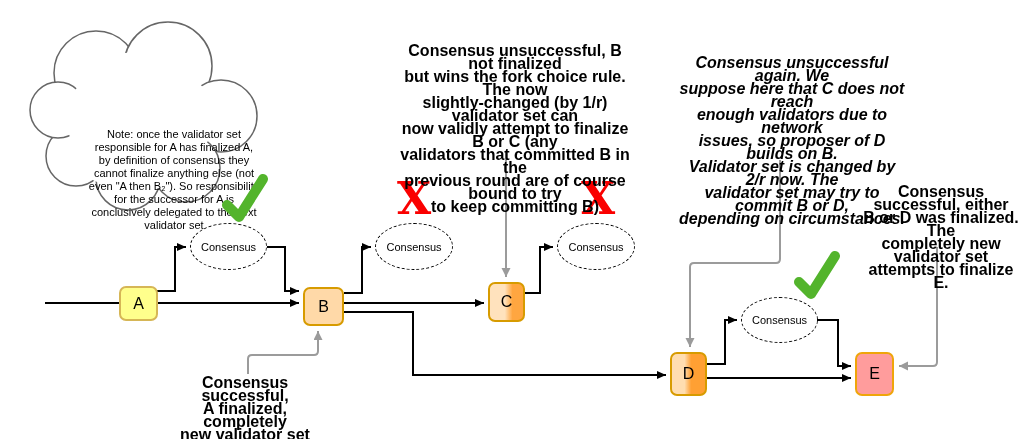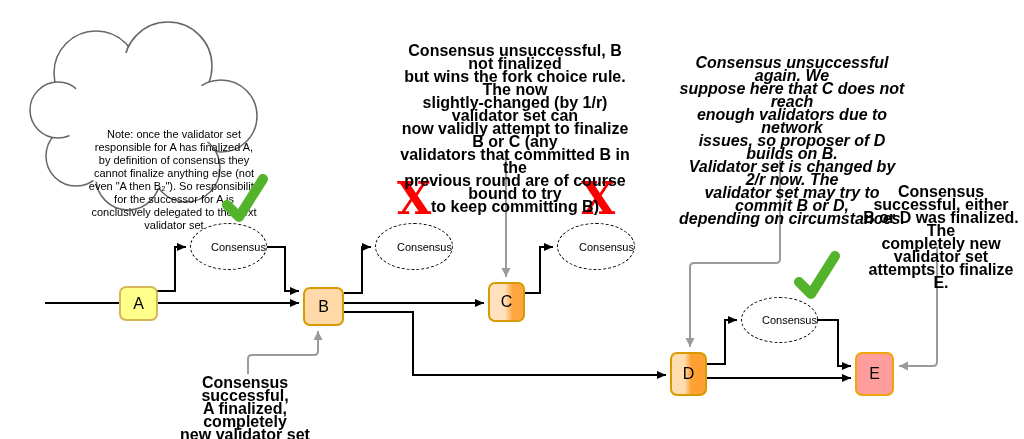--- a/index.html
+++ b/index.html
@@ -11,21 +11,21 @@
   .node{
     position:absolute;display:flex;align-items:center;justify-content:center;
     border-radius:7px;font-size:16px;color:#000;box-sizing:border-box;
   }
   .node-a{left:119px;top:286px;width:39px;height:35px;background:#FFFF8C;border:2px solid #D6B656;}
   .node-b{left:303px;top:287px;width:41px;height:39px;background:#FFD9A8;border:2px solid #D79B00;}
   .node-c{left:488px;top:282px;width:37px;height:40px;background:linear-gradient(90deg,#FFE2BD 45%,#FFA640 68%);border:2px solid #D79B00;}
   .node-d{left:670px;top:352px;width:37px;height:44px;background:linear-gradient(90deg,#FFDDB0 38%,#FFA033 58%);border:2px solid #D79B00;}
   .node-e{left:855px;top:352px;width:39px;height:44px;background:#FF9C9C;border:2px solid #EFA50A;}
   .consensus{
-    position:absolute;display:flex;align-items:center;justify-content:flex-end;
+    position:absolute;display:flex;align-items:center;justify-content:center;
     border:1.5px dashed #000;border-radius:50%;font-size:11px;color:#000;
     box-sizing:border-box;background:transparent;
   }
   .e1{left:190px;top:223px;width:77px;height:47px;}
   .e2{left:375px;top:223px;width:78px;height:47px;}
   .e3{left:557px;top:223px;width:78px;height:47px;}
   .e4{left:741px;top:297px;width:77px;height:46px;}
   .annotation{
     position:absolute;font-size:16px;line-height:13px;font-weight:bold;color:#000;
     text-align:center;white-space:pre-line;

